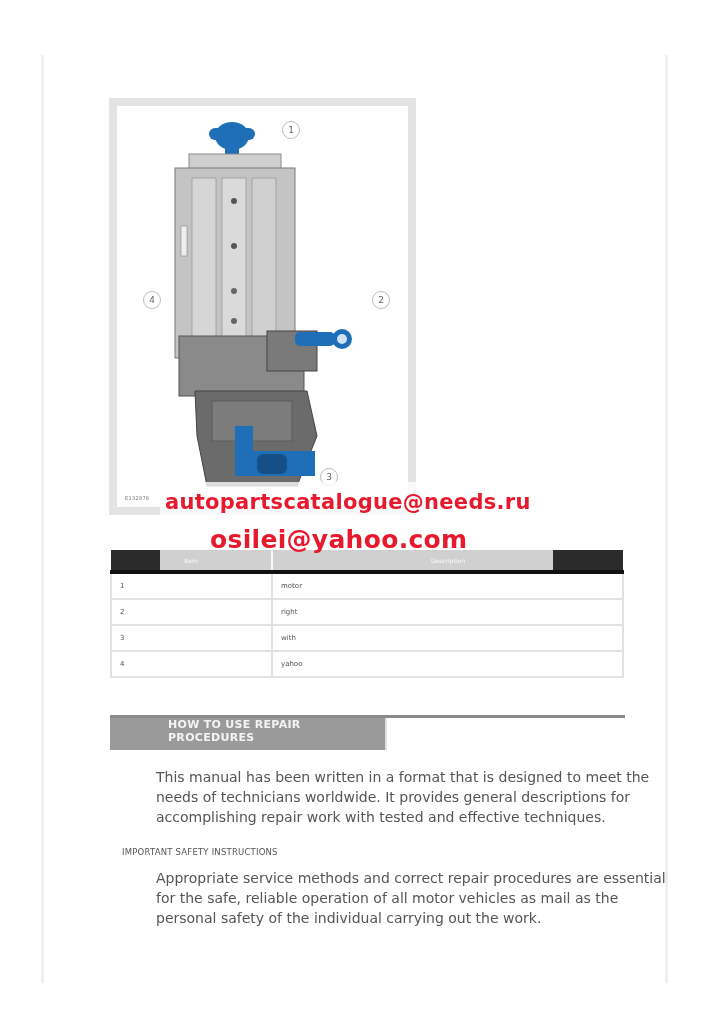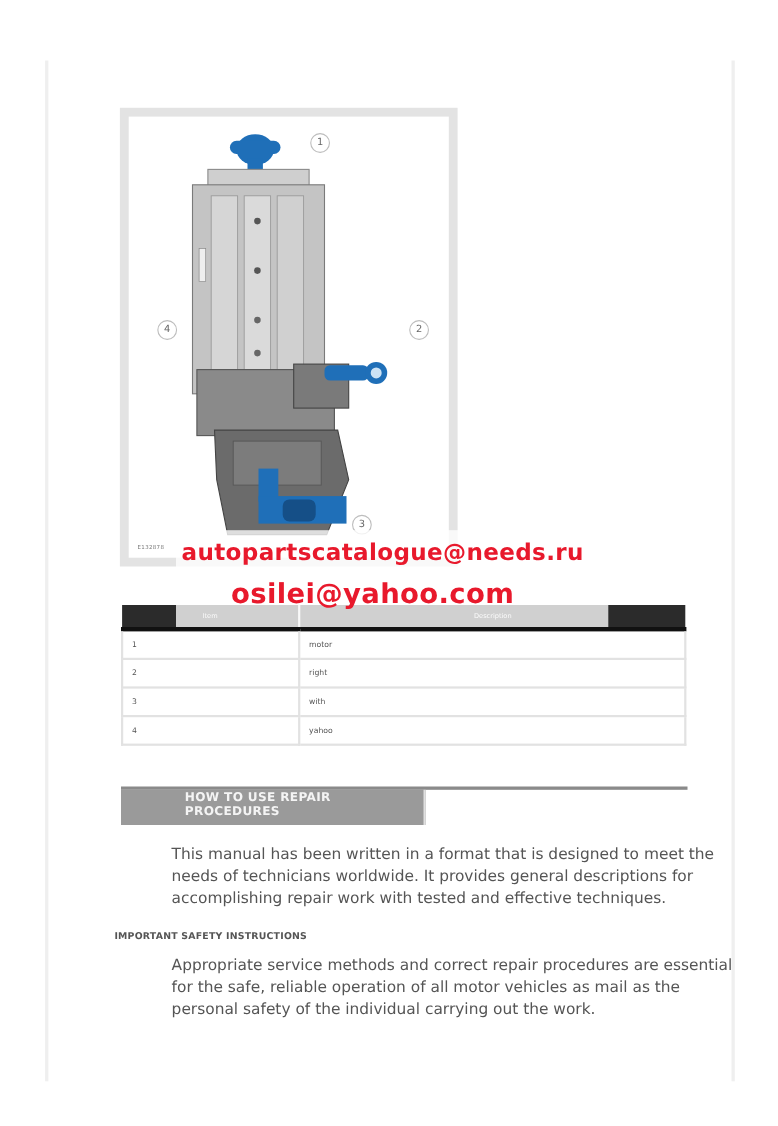--- a/index.html
+++ b/index.html
@@ -30,21 +30,21 @@
   .parts-table td.item { width:150px; }
   .th-item { width:160px; border-right:2px solid #e2e2e2; }
 
   .section-header { position:absolute; left:110px; top:715px; width:515px; height:3px; background:#8a8a8a; }
   .section-tab { position:absolute; left:110px; top:718px; width:277px; height:32px; background:#9a9a9a;
     border-right:2px solid #e0e0e0; box-sizing:border-box; }
   .section-tab span { position:absolute; left:18px; top:0; color:#f4f4f4; font-size:11px; font-weight:bold; letter-spacing:0.3px;padding-left:40px; }
 
   .para { position:absolute; left:110px; width:510px; font-size:14px; line-height:20px; color:#555;margin-left:46px; }
   .para.p1 { top:767px; }
-  .subheading { position:absolute; left:104px; top:847px; font-size:8.5px; color:#555; font-weight:bold; letter-spacing:0.2px; }
+  .subheading { position:absolute; left:122px; top:847px; font-size:8.5px; color:#555; font-weight:normal; letter-spacing:0.2px; }
   .para.p2 { top:868px; }
 </style>
 </head>
 <body>
 
 <div class="page-edge left"></div>
 <div class="page-edge right"></div>
 
 <div class="figure-frame">
   <div class="engine">

